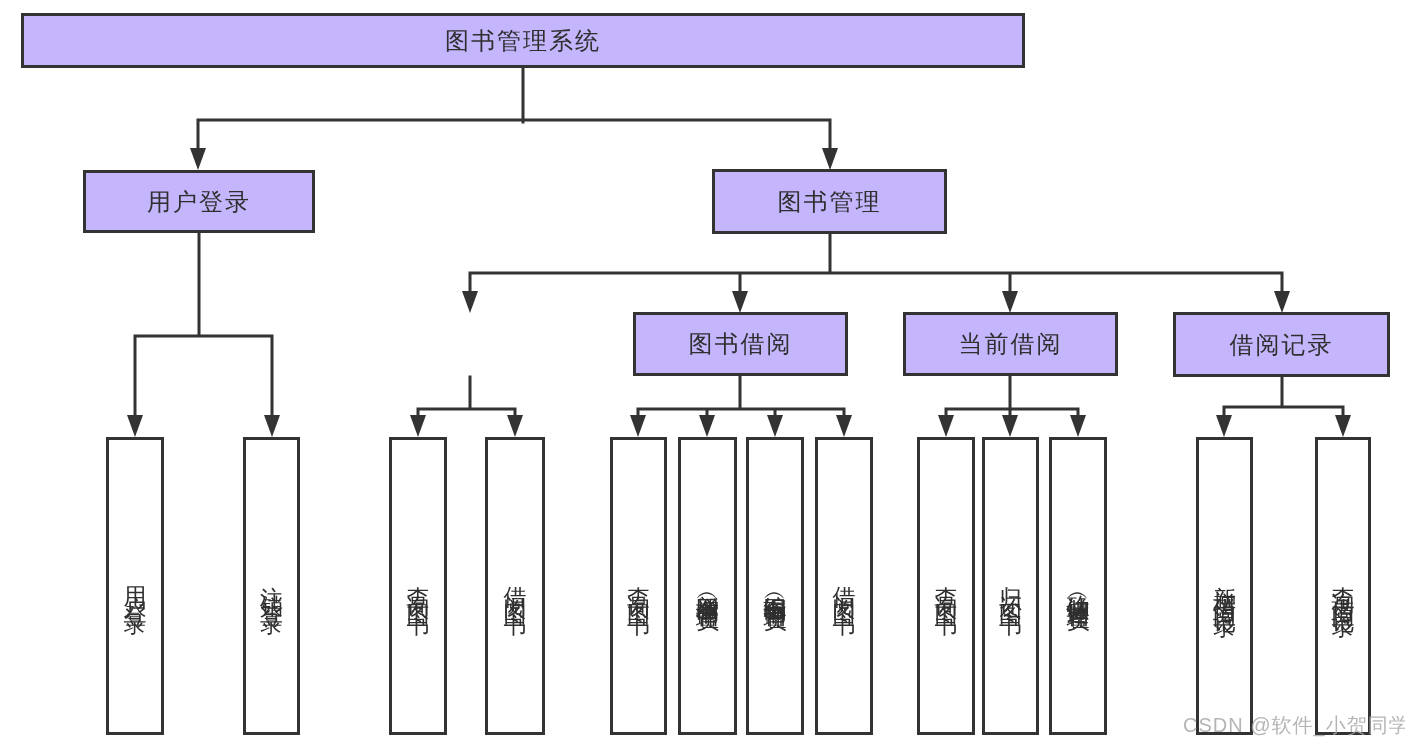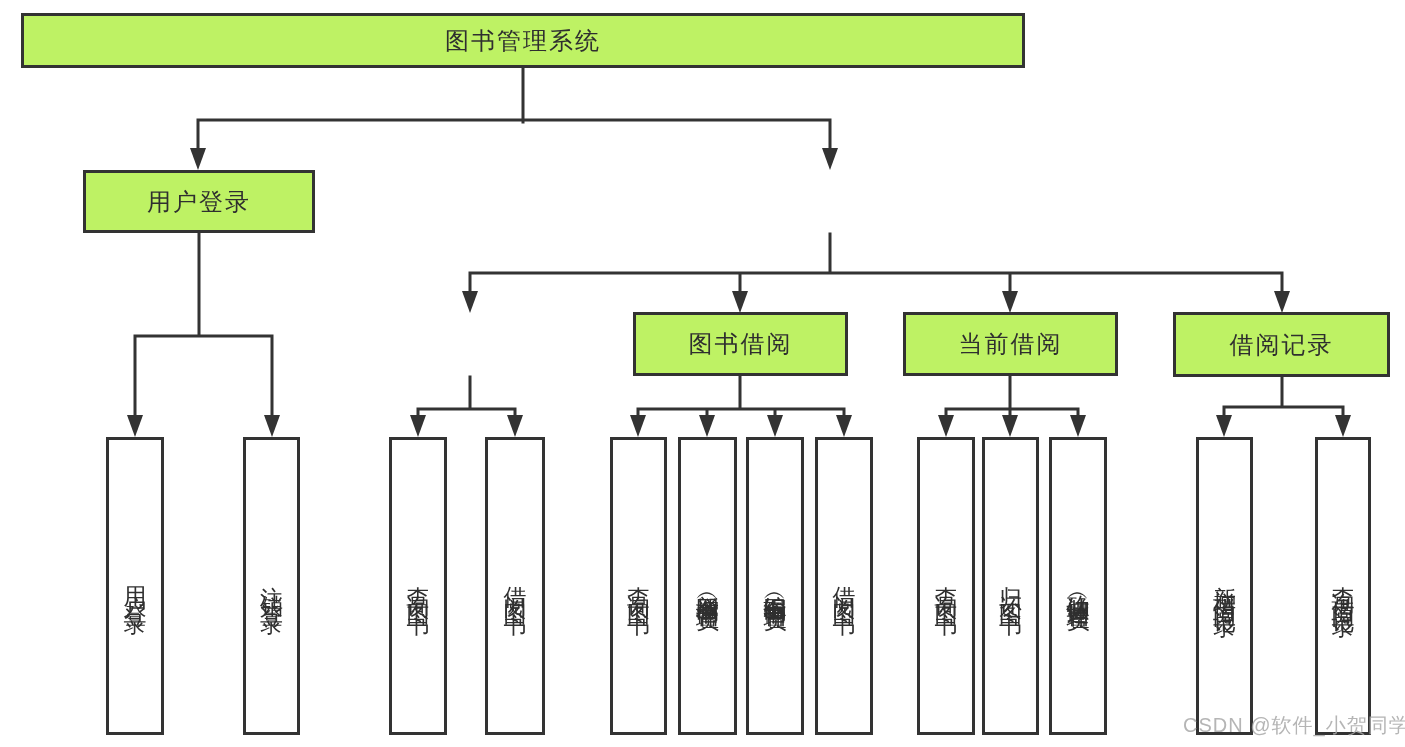--- a/index.html
+++ b/index.html
@@ -17,21 +17,21 @@
   }
   #connectors {
     position: absolute;
     left: 0;
     top: 0;
     z-index: 1;
   }
   .hbox {
     position: absolute;
     box-sizing: border-box;
-    background: #bef264;
+    background: #c4b5fd;
     border: 3px solid #333333;
     display: flex;
     align-items: center;
     justify-content: center;
     z-index: 2;
     color: #2f2f2f;
     font-size: 24px;
     letter-spacing: 2px;
     white-space: nowrap;
   }
@@ -106,20 +106,23 @@
     </g>
   </svg>
 
   <div class="hbox" style="left:21px; top:13px; width:1004px; height:55px;">
     <span>图书管理系统</span>
   </div>
 
   <div class="hbox" style="left:83px; top:170px; width:232px; height:63px;">
     <span>用户登录</span>
   </div>
+  <div class="hbox" style="left:712px; top:169px; width:235px; height:65px;">
+    <span>图书管理</span>
+  </div>
 
   <div class="hbox" style="left:633px; top:312px; width:215px; height:64px;">
     <span>图书借阅</span>
   </div>
   <div class="hbox" style="left:1173px; top:312px; width:217px; height:65px;">
     <span>借阅记录</span>
   </div>
   <div class="hbox" style="left:903px; top:312px; width:215px; height:64px;">
     <span>当前借阅</span>
   </div>

